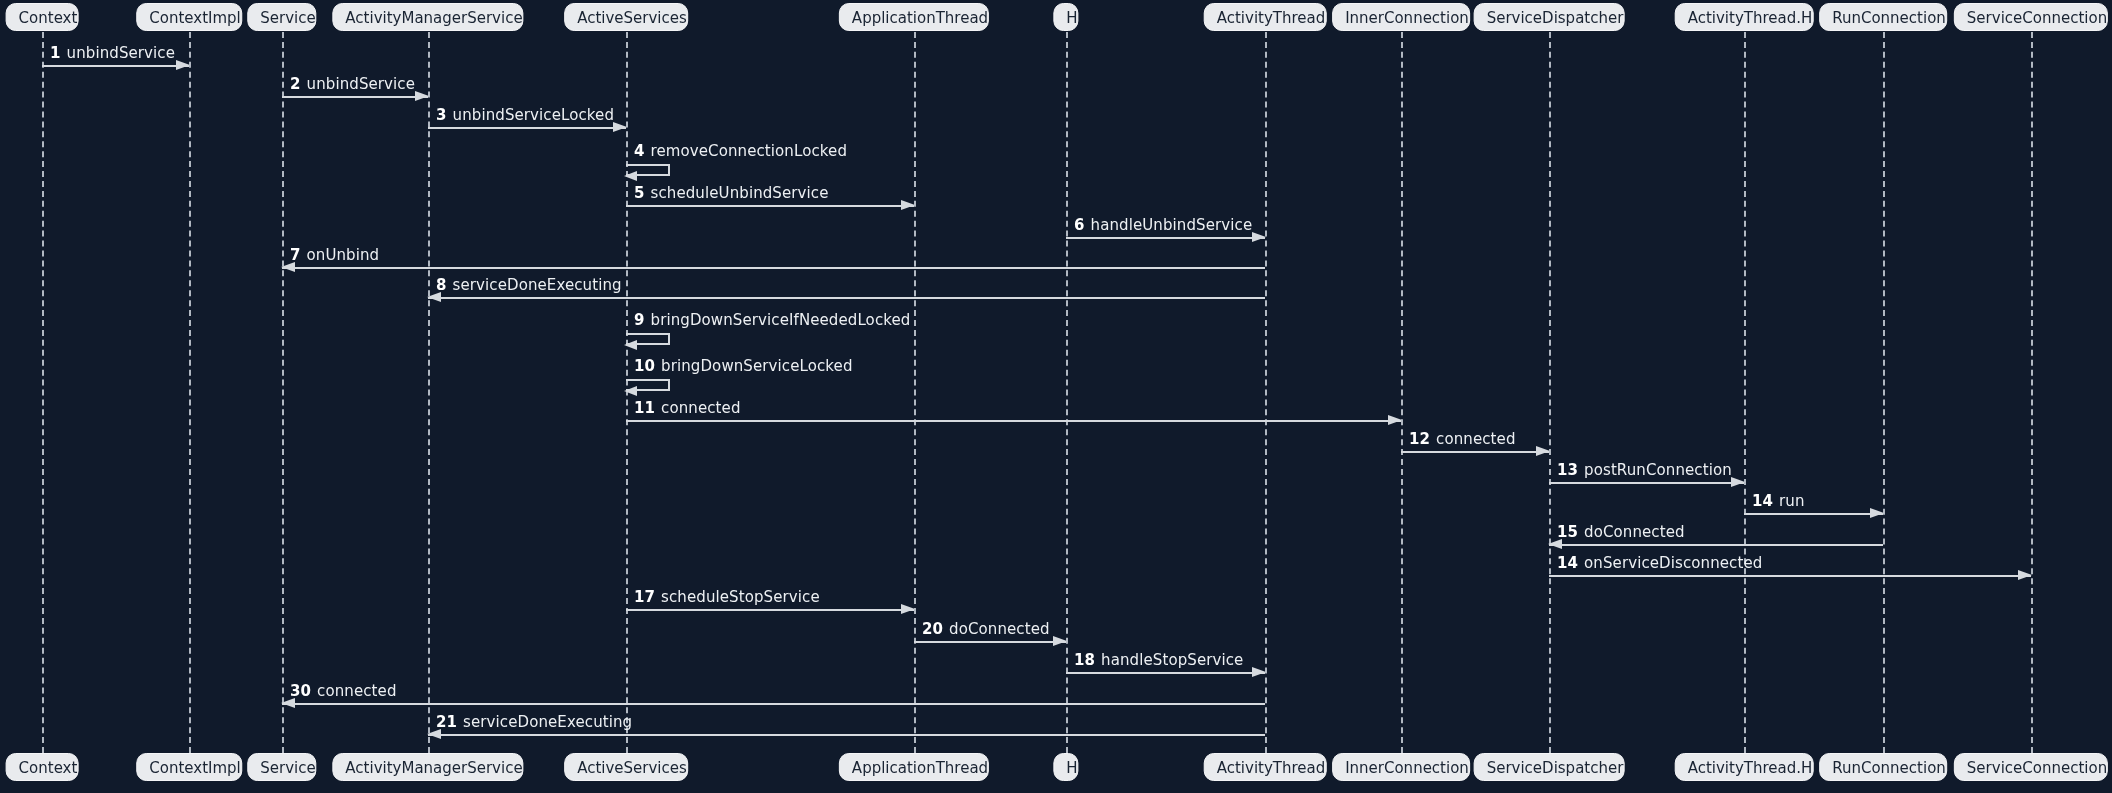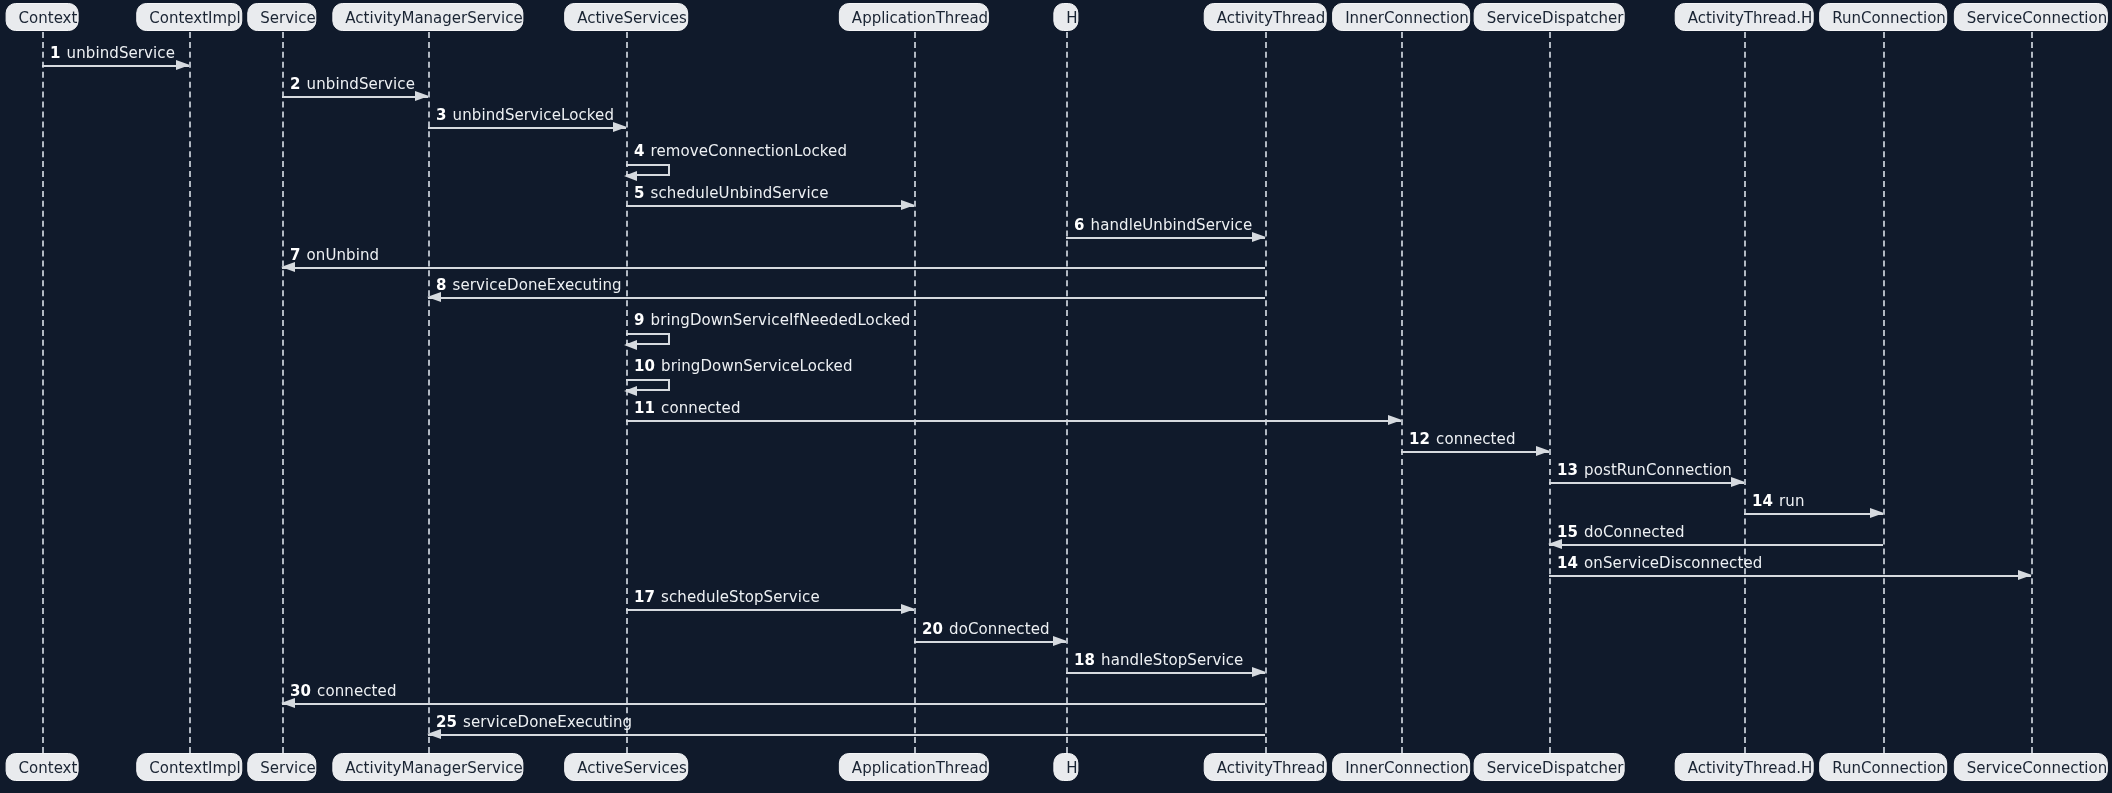--- a/index.html
+++ b/index.html
@@ -193,16 +193,16 @@
     <div class="lbl"><b>18</b><span class="t">handleStopService</span></div>
   </div>
 
   <div class="msg left" style="left:282px;top:704px;width:983px">
     <div class="line"></div>
     <div class="lbl"><b>30</b><span class="t">connected</span></div>
   </div>
 
   <div class="msg left" style="left:428px;top:735px;width:837px">
     <div class="line"></div>
-    <div class="lbl"><b>25</b><span class="t">serviceDoneExecuting</span></div>
+    <div class="lbl"><b>21</b><span class="t">serviceDoneExecuting</span></div>
   </div>
 
 </div>
 
 </body></html>

